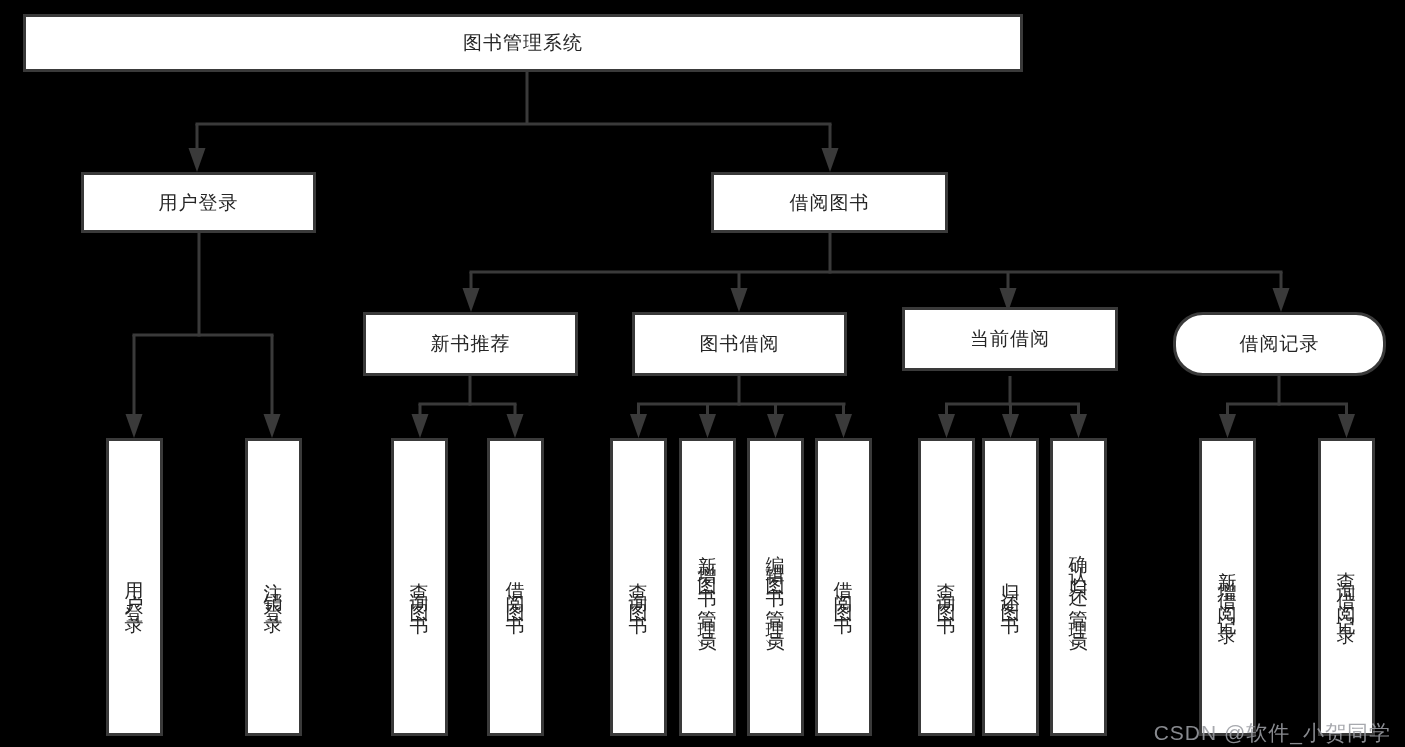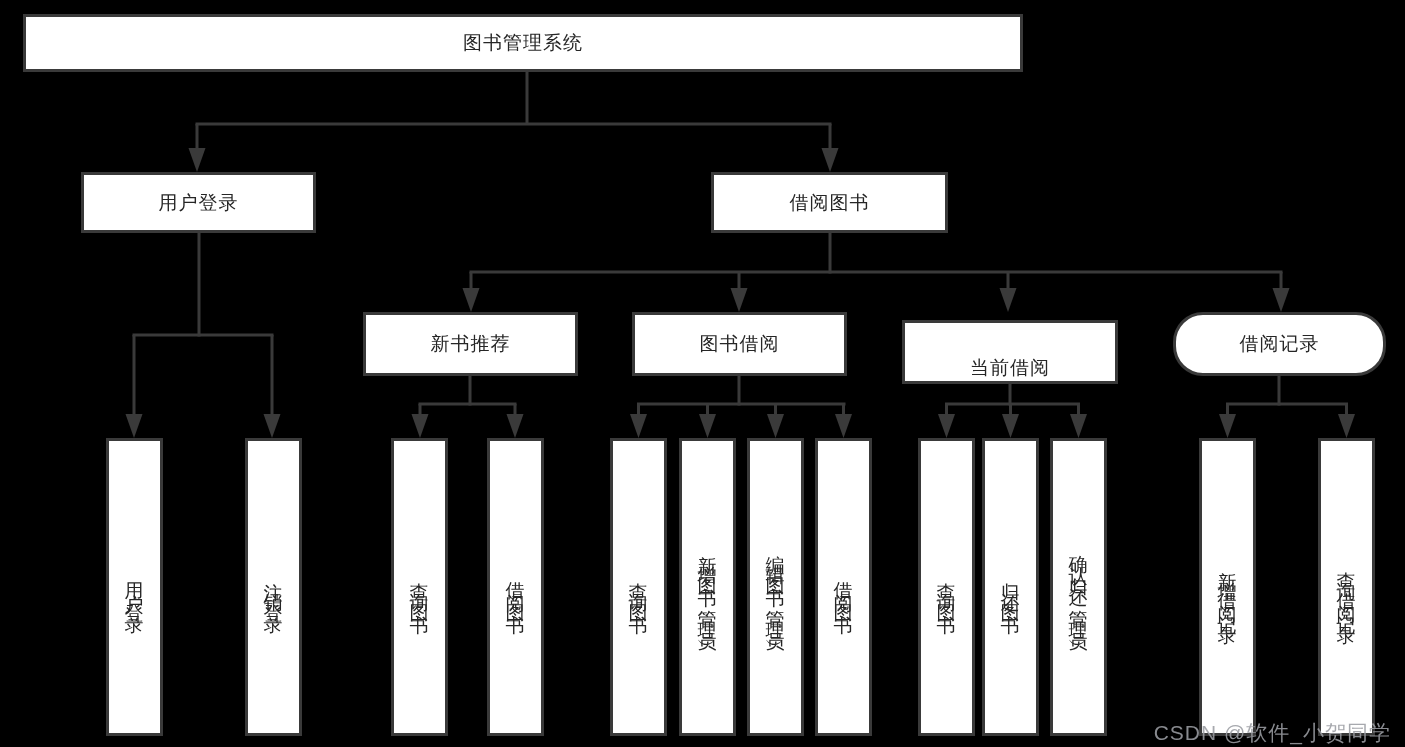--- a/index.html
+++ b/index.html
@@ -128,21 +128,21 @@
   <div class="node" style="left:711px; top:172px; width:237px; height:61px;">
     <span>借阅图书</span>
   </div>
 
   <div class="node" style="left:632px; top:312px; width:215px; height:64px;">
     <span>图书借阅</span>
   </div>
   <div class="node" style="left:363px; top:312px; width:215px; height:64px;">
     <span>新书推荐</span>
   </div>
-  <div class="node" style="left:902px; top:320px; width:216px; height:64px;align-items:flex-end;">
+  <div class="node" style="left:902px; top:307px; width:216px; height:64px;">
     <span>当前借阅</span>
   </div>
   <div class="node" style="left:1173px; top:312px; width:213px; height:64px;border-radius:30px;">
     <span>借阅记录</span>
   </div>
 
   <div class="node vertical" style="left:106px; top:438px; width:57px; height:298px;">
     <span>用户登录</span>
   </div>
   <div class="node vertical" style="left:245px; top:438px; width:57px; height:298px;">

